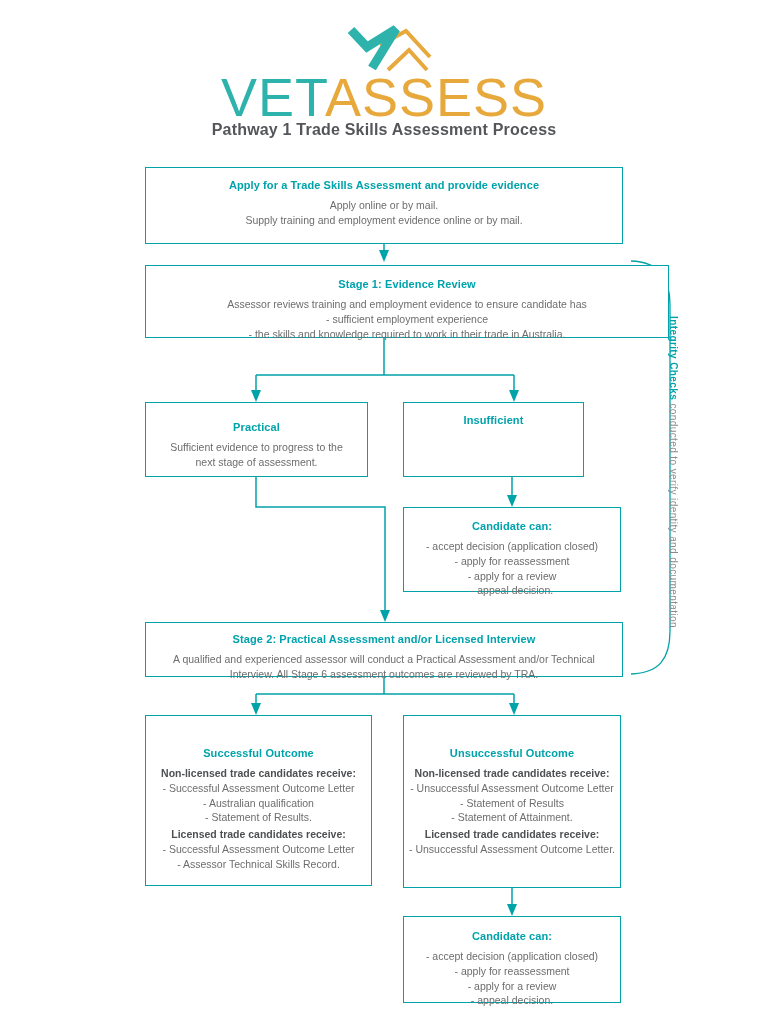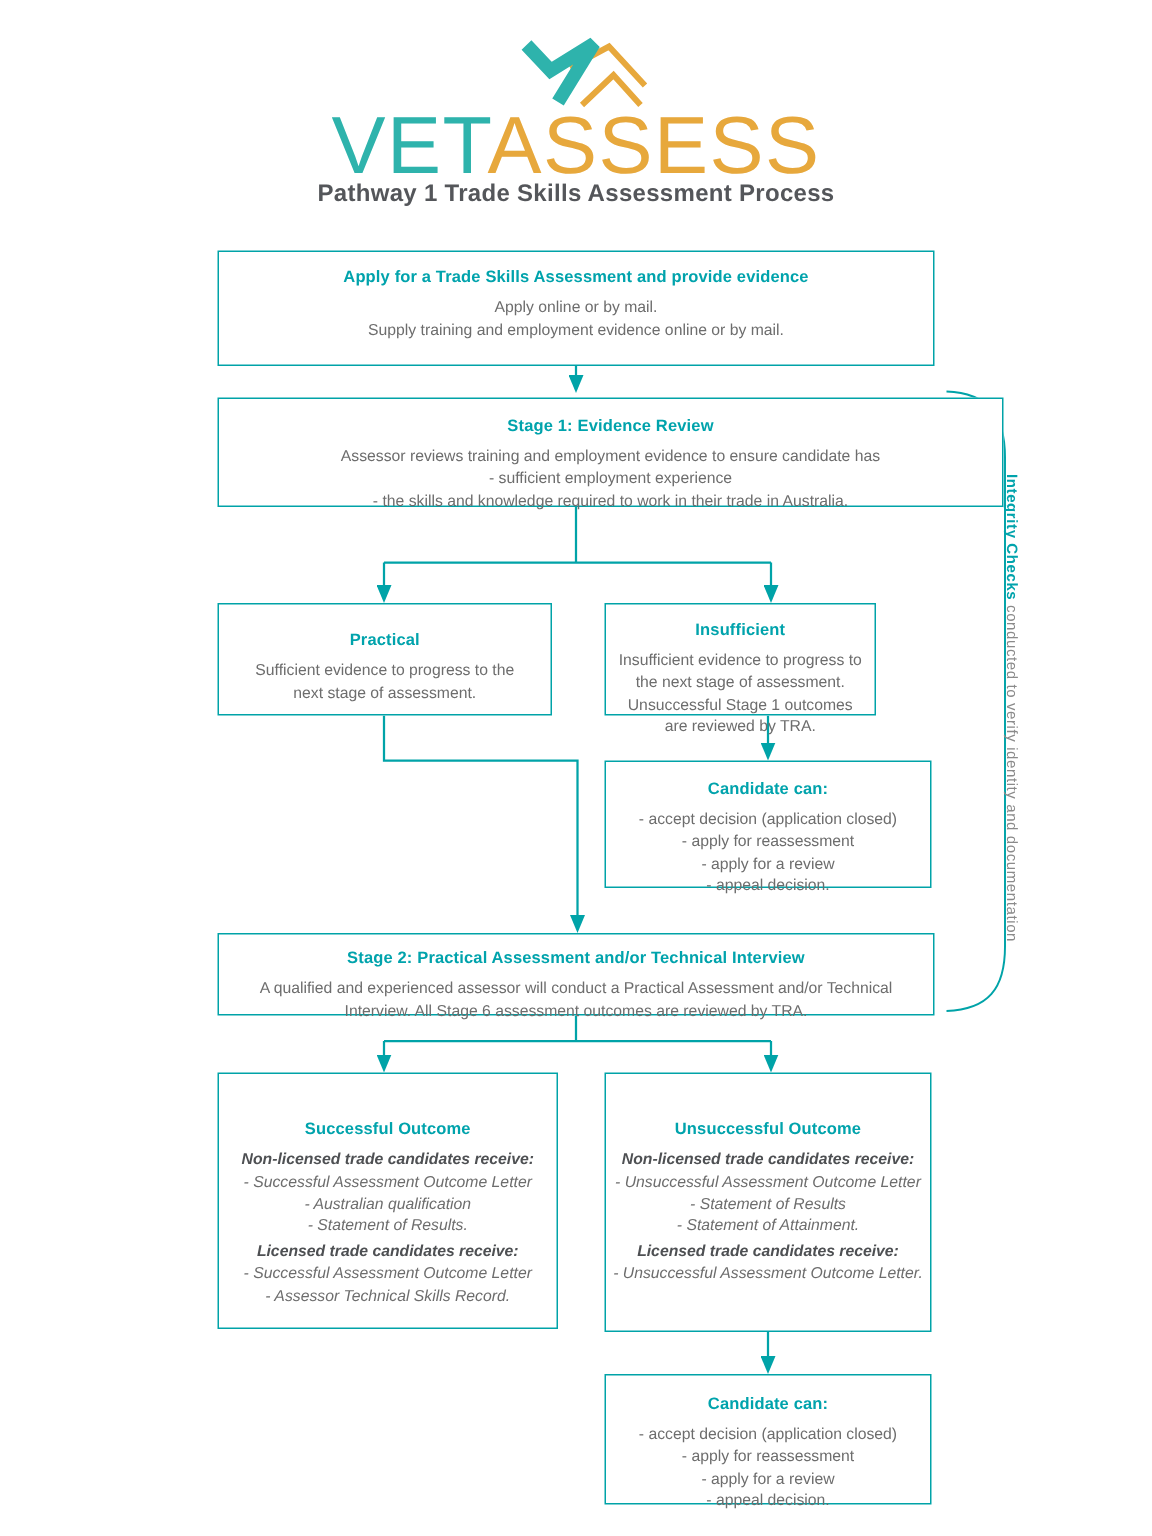--- a/index.html
+++ b/index.html
@@ -20,21 +20,21 @@
     position:absolute;left:0;top:121px;width:768px;text-align:center;
     font-size:16px;font-weight:700;color:#54565a;margin:0;letter-spacing:0.2px;
   }
   
   .box{
     position:absolute;box-sizing:border-box;border:1px solid #00a3a8;background:#fff;
     text-align:center;color:#6d6d6d;font-size:10.5px;line-height:1.4;
   }
   .box-title{color:#00a3ac;font-weight:700;font-size:11px;margin-bottom:5px;letter-spacing:0.1px;}
   .box-line{color:#6d6d6d;}
-  .sec{margin-top:2px;font-style:italic;}
+  .sec{margin-top:2px;}
   .sec-head{font-weight:700;color:#4e5053;}
   #apply-box{left:145px;top:167px;width:478px;height:77px;padding-top:10px;}
   #stage1-box{left:145px;top:265px;width:524px;height:73px;padding-top:11px;}
   #sufficient-box{left:145px;top:402px;width:223px;height:75px;padding:17px 14px 0;}
   #insufficient-box{left:403px;top:402px;width:181px;height:75px;padding:10px 8px 0;}
   #candidate1-box{left:403px;top:507px;width:218px;height:85px;padding-top:11px;}
   #stage2-box{left:145px;top:622px;width:478px;height:55px;padding:9px 20px 0;box-sizing:border-box;}
   #successful-box{left:145px;top:715px;width:227px;height:171px;padding:30px 4px 0;}
   #unsuccessful-box{left:403px;top:715px;width:218px;height:173px;padding:30px 0 0;}
   #candidate2-box{left:403px;top:916px;width:218px;height:87px;padding-top:12px;}
@@ -95,33 +95,32 @@
     <div class="box-line">- the skills and knowledge required to work in their trade in Australia.</div>
   </div>
 
   <div class="box" id="sufficient-box">
     <div class="box-title">Practical</div>
     <div class="box-line">Sufficient evidence to progress to the next stage of assessment.</div>
   </div>
 
   <div class="box" id="insufficient-box">
     <div class="box-title">Insufficient</div>
-    <div class="box-line">Insufficient evidence to progress to the next stage of assessment. Unsuccessful Stage 1 outcomes are reviewed by TRA.</div>
   </div>
 
   <div class="box" id="candidate1-box">
     <div class="box-title">Candidate can:</div>
     <div class="box-line">- accept decision (application closed)</div>
     <div class="box-line">- apply for reassessment</div>
     <div class="box-line">- apply for a review</div>
     <div class="box-line">- appeal decision.</div>
   </div>
 
   <div class="box" id="stage2-box">
-    <div class="box-title">Stage 2: Practical Assessment and/or Technical Interview</div>
+    <div class="box-title">Stage 2: Practical Assessment and/or Licensed Interview</div>
     <div class="box-line">A qualified and experienced assessor will conduct a Practical Assessment and/or Technical Interview. All Stage 6 assessment outcomes are reviewed by TRA.</div>
   </div>
 
   <div class="box" id="successful-box">
     <div class="box-title">Successful Outcome</div>
     <div class="sec">
       <div class="sec-head">Non-licensed trade candidates receive:</div>
       <div class="box-line">- Successful Assessment Outcome Letter</div>
       <div class="box-line">- Australian qualification</div>
       <div class="box-line">- Statement of Results.</div>

